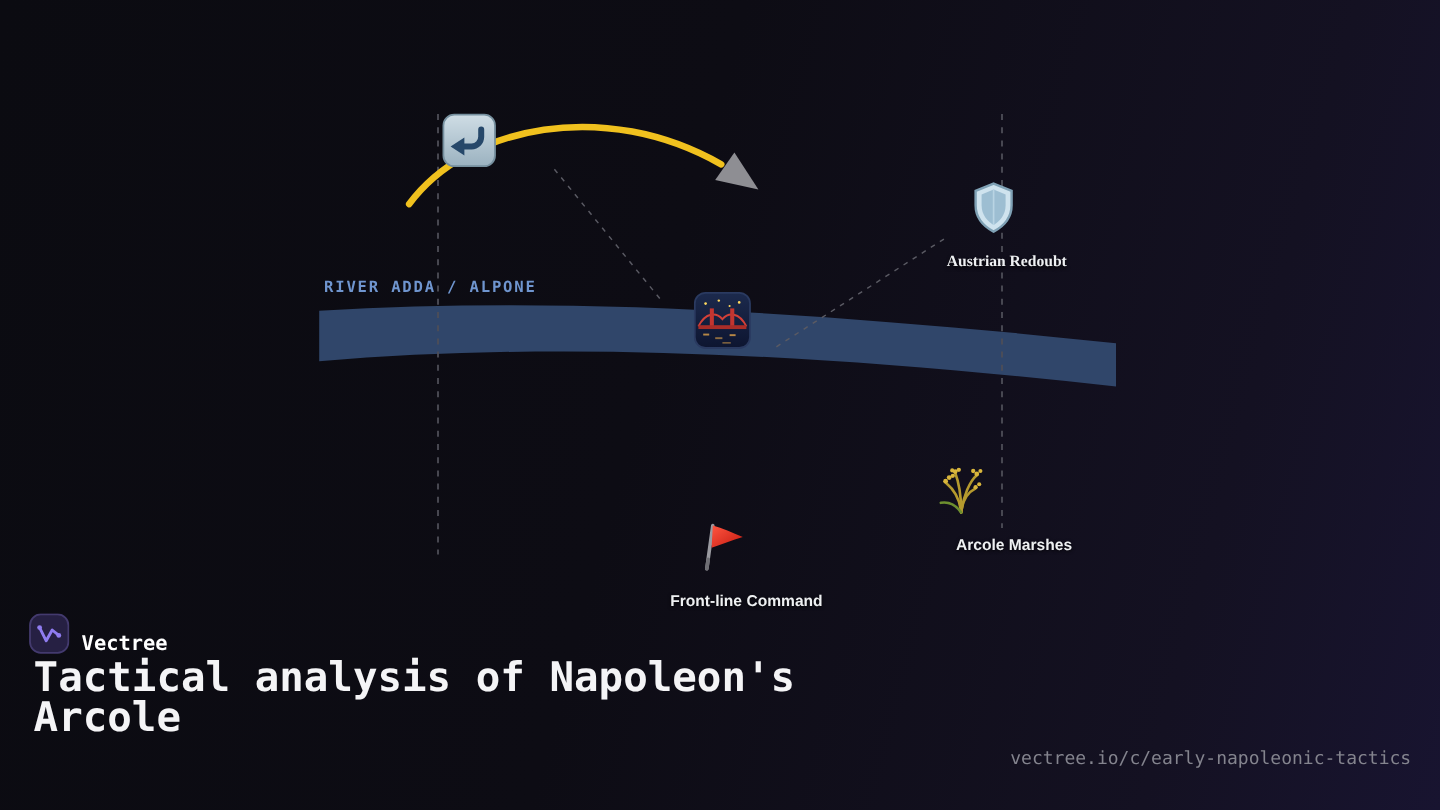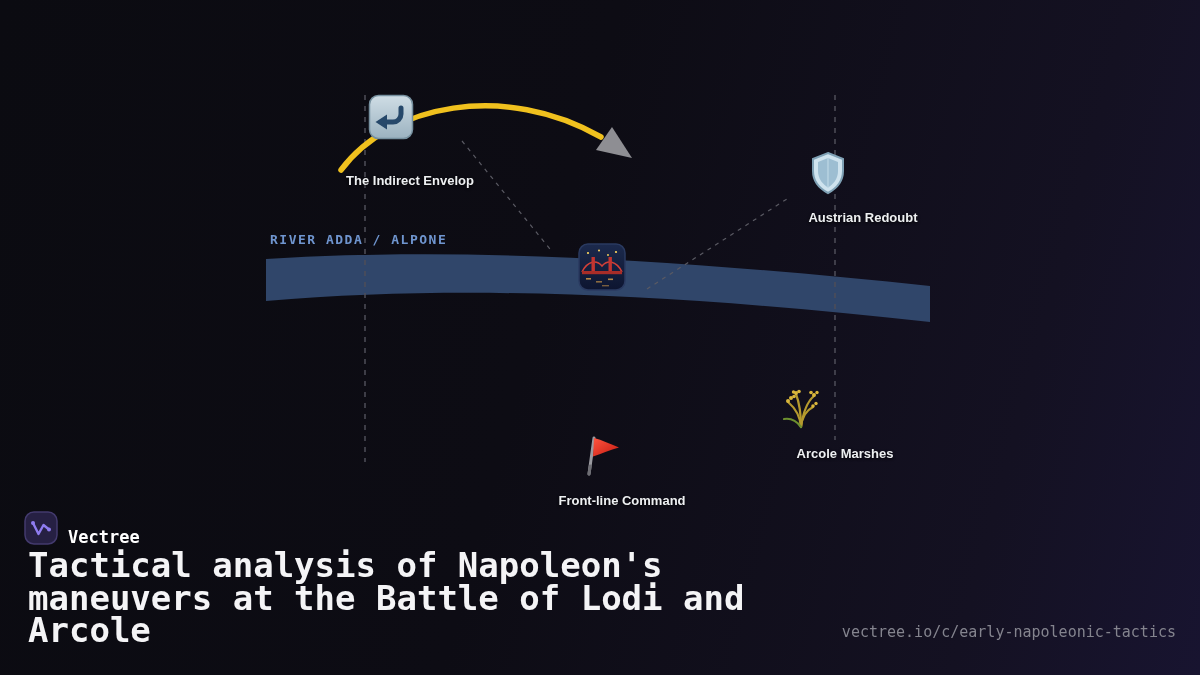--- a/index.html
+++ b/index.html
@@ -65,21 +65,20 @@
         <linearGradient id="envg" x1="0" y1="0" x2="0" y2="1">
           <stop offset="0" stop-color="#cfdde5"></stop>
             <stop offset="1" stop-color="#9bb2c0"></stop>
         </linearGradient>
       </defs>
       <rect x="1.5" y="1.5" width="43" height="43" rx="9" fill="url(#envg)" stroke="#76909f" stroke-width="1.5"></rect>
       <path d="M33 14 v6 a8 8 0 0 1 -8 8 H17" fill="none" stroke="#26486a" stroke-width="5" stroke-linecap="round"></path>
       <path d="M19 20.5 L7.5 28 L19 35.5 Z" fill="#26486a"></path>
     </svg>
   </span>
-  <div class="map-label" style="left:300px;top:173px;">The Indirect Envelop</div>
 
   <span class="map-icon" style="left:578px;top:243px;width:48px;height:48px;">
     <svg viewBox="0 0 48 48" width="48" height="48">
       <defs>
         <linearGradient id="brg" x1="0" y1="0" x2="0" y2="1">
           <stop offset="0" stop-color="#1c2a4d"></stop>
             <stop offset="1" stop-color="#0d1530"></stop>
         </linearGradient>
       </defs>
       <rect x="1" y="1" width="46" height="46" rx="9" fill="url(#brg)" stroke="#2a3a60" stroke-width="1.5"></rect>
@@ -98,21 +97,21 @@
     </svg>
   </span>
 
   <span class="map-icon" style="left:809px;top:151px;width:38px;height:44px;">
     <svg viewBox="0 0 38 44" width="38" height="44">
       <path d="M19 2 L34 8 V20 C34 31 26.5 38 19 42 C11.5 38 4 31 4 20 V8 Z" fill="#cfe3ee" stroke="#7fa1b5" stroke-width="2"></path>
       <path d="M19 7 L29 11 V20 C29 28 24 33.5 19 36.5 C14 33.5 9 28 9 20 V11 Z" fill="#9dbed2"></path>
       <path d="M19 7 L19 36.5" stroke="#b9d4e3" stroke-width="1.4"></path>
     </svg>
   </span>
-  <div class="map-label" style="left:753px;top:210px;">Austrian Redoubt</div>
+  <div class="map-label" style="left:729px;top:210px;font-family:Liberation Serif, serif;">Austrian Redoubt</div>
 
   <span class="map-icon" style="left:779px;top:386px;width:44px;height:43px;">
     <svg viewBox="0 0 44 43" width="44" height="43">
       <g stroke="#b59a2e" stroke-width="2.2" fill="none" stroke-linecap="round">
         <path d="M22 41 C 21 29 15 21 9 16"></path>
         <path d="M22 41 C 22 27 20 16 17 8"></path>
         <path d="M22 41 C 24 27 29 15 35 10"></path>
         <path d="M22 41 C 23 30 28 24 34 21"></path>
       </g>
       <path d="M22 41 C 17 34 11 32 5 33" stroke="#6d8f2f" stroke-width="2.2" fill="none" stroke-linecap="round"></path>
@@ -157,17 +156,16 @@
       <polyline points="9,12 14.5,23 19.5,14 25,18.5" fill="none" stroke="#8f7cf0" stroke-width="2.4" stroke-linecap="round" stroke-linejoin="round"></polyline>
       <circle cx="9" cy="12" r="2" fill="#8f7cf0"></circle>
       <circle cx="25" cy="18.5" r="2" fill="#8f7cf0"></circle>
     </svg>
   </span>
   <span id="brand-name">Vectree</span>
 </div>
 
 <div id="page-title">
   <div>Tactical analysis of Napoleon's</div>
-  <div>maneuvers at the Battle of Lodi and</div>
   <div>Arcole</div>
 </div>
 
 <div id="footer-url">vectree.io/c/early-napoleonic-tactics</div>
 
 </body></html>

